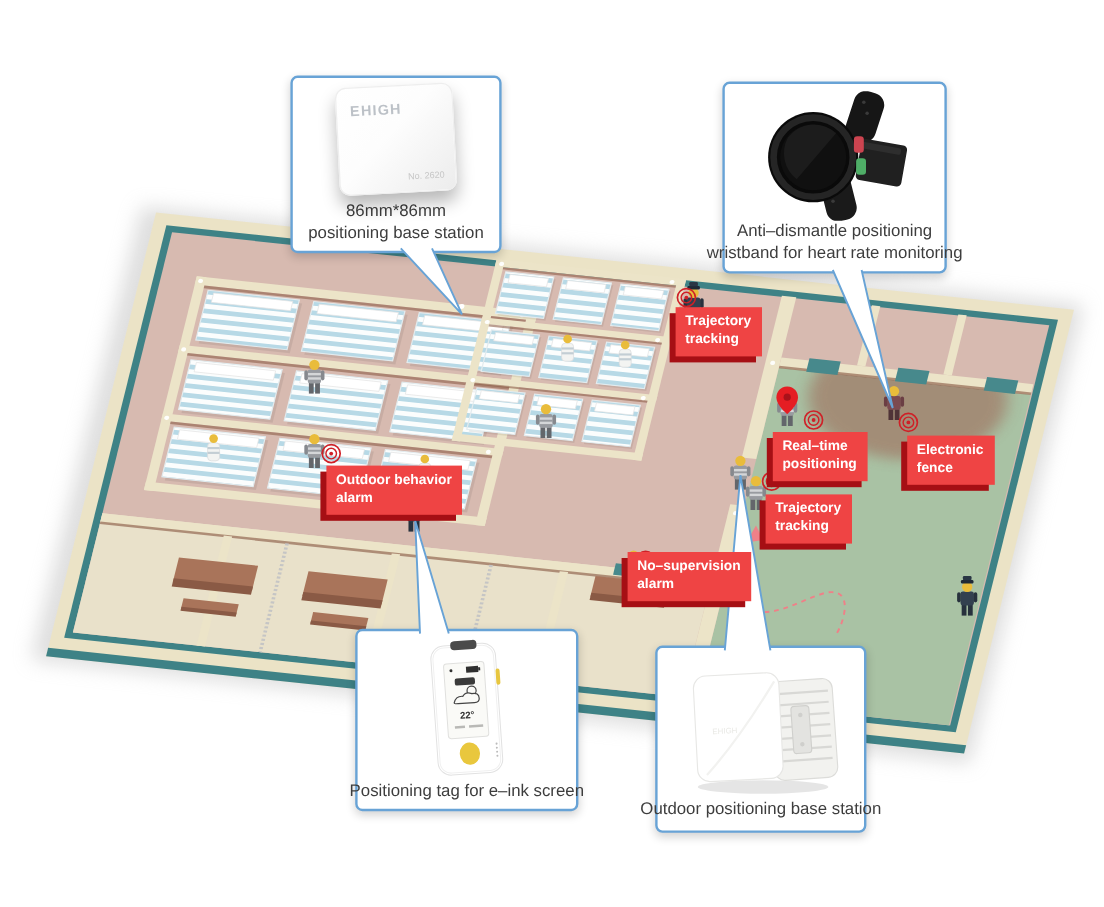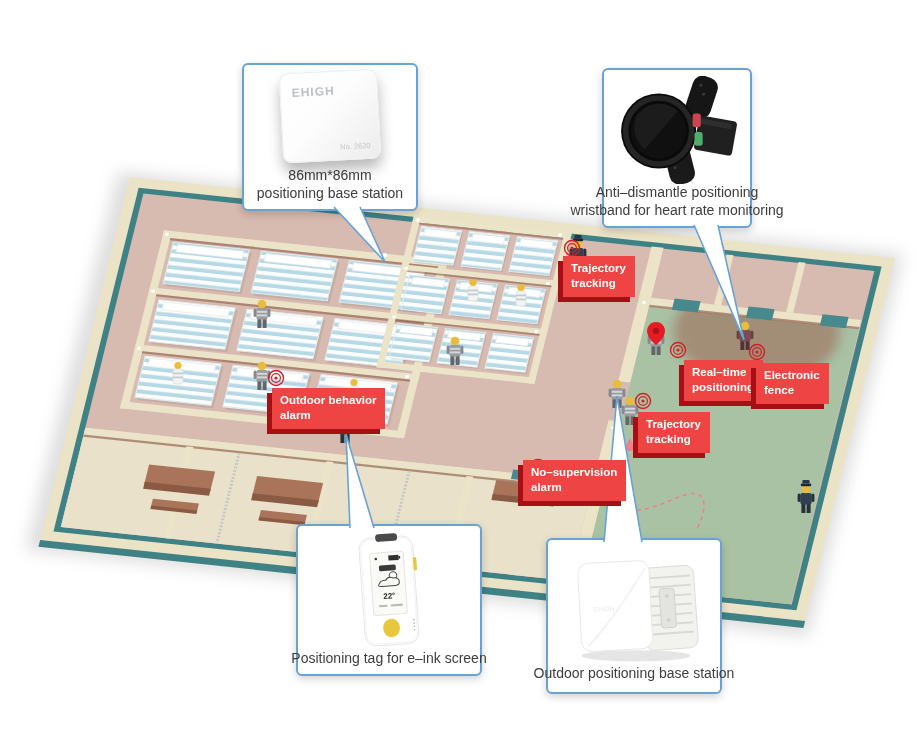--- a/index.html
+++ b/index.html
@@ -306,21 +306,21 @@
   <div class="device-square">
     <span class="device-logo">EHIGH</span>
     <span class="device-serial">No. 2620</span>
   </div>
   <div class="caption">
     <span style="display:block">86mm*86mm</span>
     <span style="display:block">positioning base station</span>
   </div>
 </div>
 
-<div class="callout" style="left:602px;top:68px;width:150px;height:160px;">
+<div class="callout" style="left:602px;top:68px;width:187px;height:160px;">
   <svg width="150" height="118" viewBox="0 0 150 118">
     <rect x="88" y="0" width="28" height="46" rx="11" transform="rotate(18 102 23)" fill="#161616"></rect>
     <circle cx="101" cy="10" r="1.6" fill="#3a3a3a"></circle>
         <circle cx="104" cy="20" r="1.6" fill="#3a3a3a"></circle>
     <rect x="64" y="74" width="28" height="44" rx="11" transform="rotate(-14 78 96)" fill="#1a1a1a"></rect>
     <circle cx="76" cy="90" r="1.6" fill="#3a3a3a"></circle>
         <circle cx="73" cy="100" r="1.6" fill="#3a3a3a"></circle>
     <rect x="96" y="46" width="42" height="38" rx="4" transform="rotate(10 117 65)" fill="#202020"></rect>
     <rect x="99" y="49" width="36" height="6" rx="2" transform="rotate(10 117 52)" fill="#2e2e2e"></rect>
     <circle cx="55" cy="60" r="41" fill="#0a0a0a"></circle>
@@ -401,21 +401,21 @@
 </svg>
 
 <div class="alert" style="left:563px;top:256px;">
   <span>Trajectory</span>
       <span>tracking</span>
 </div>
 <div class="alert" style="left:272px;top:388px;">
   <span>Outdoor behavior</span>
       <span>alarm</span>
 </div>
-<div class="alert" style="left:644px;top:360px;margin-left:40px;">
+<div class="alert" style="left:644px;top:360px;">
   <span>Real–time</span>
       <span>positioning</span>
 </div>
 <div class="alert" style="left:756px;top:363px;">
   <span>Electronic</span>
       <span>fence</span>
 </div>
 <div class="alert" style="left:638px;top:412px;">
   <span>Trajectory</span>
       <span>tracking</span>

